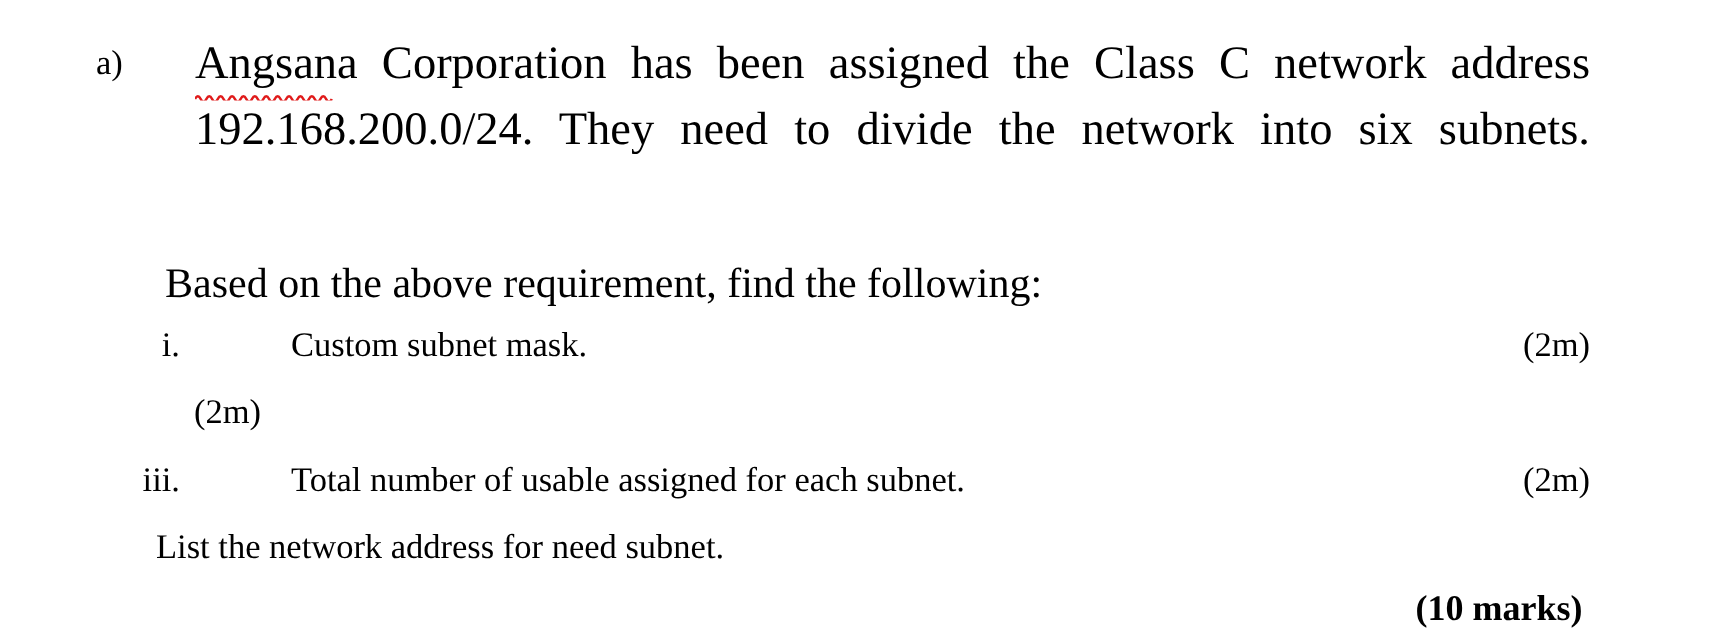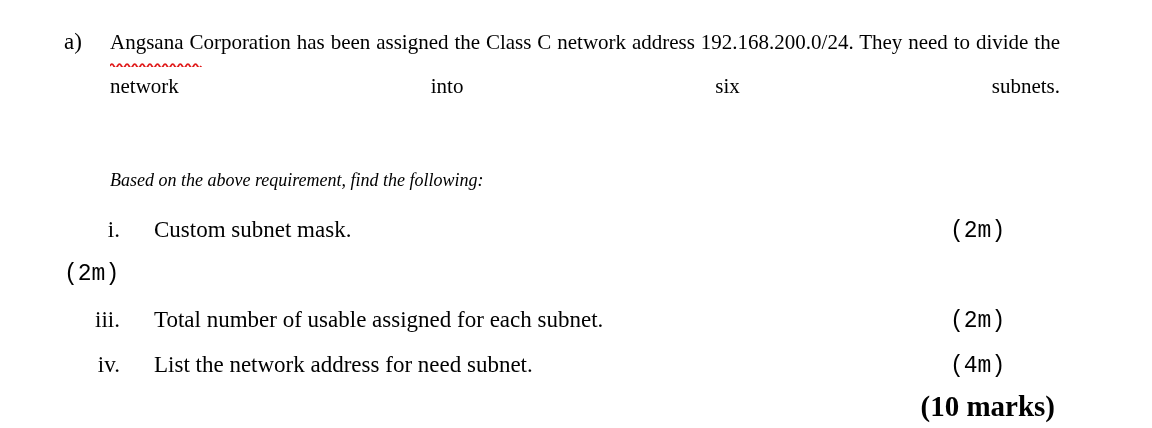--- a/index.html
+++ b/index.html
@@ -35,24 +35,25 @@
   }
   .qa-marker {
     flex: 0 0 auto;
     width: 46px;
     font-size: 23px;
     line-height: 44px;
     text-align: left;
   }
   .qa-body {
     flex: 1 1 auto;
-    font-size: 21px;
+    font-size: 31px;
     line-height: 44px;
     text-align: justify;
     text-justify: inter-word;
+    margin-left: 20px;
   }
   .qa-body p {
     margin: 0;
   }
   
   .justified-para {
     text-align: justify;
   }
   .justified-para::after {
     content: "";
@@ -71,25 +72,24 @@
     right: 0;
     bottom: -3px;
     height: 5px;
     pointer-events: none;
   }
 
   
   .intro-line {
     position: absolute;
     left: 110px;
-    top: 158px;
-    font-size: 18px;
+    top: 168px;
+    font-size: 28px;
     line-height: 44px;
     white-space: nowrap;
-    font-style: italic;
   }
 
   
   .roman-list {
     position: absolute;
     left: 64px;
     top: 207px;
     width: 996px;
   }
   .roman-row {
@@ -102,36 +102,36 @@
   .roman-num {
     flex: 0 0 auto;
     width: 90px;
     text-align: right;
     padding-right: 34px;
     box-sizing: border-box;
   }
   .roman-text {
     flex: 1 1 auto;
     white-space: nowrap;
+    margin-left: 40px;
   }
   .roman-marks {
     flex: 0 0 auto;
     width: 110px;
-    text-align: left;
-    font-family: Liberation Mono, monospace;
+    text-align: right;
   }
 
   
   .total-marks {
     position: absolute;
     top: 386px;
     left: 64px;
     width: 991px;
     text-align: right;
-    font-size: 29px;
+    font-size: 24px;
     line-height: 40px;
     font-weight: bold;
   }
 </style>
 </head>
 <body>
 
 <div class="page">
 
   <div class="qa-block">
@@ -157,22 +157,20 @@
       <span class="roman-marks">(2m)</span>
     </div>
 
     <div class="roman-row">
       <span class="roman-num">iii.</span>
       <span class="roman-text">Total number of usable assigned for each subnet.</span>
       <span class="roman-marks">(2m)</span>
     </div>
 
     <div class="roman-row">
-      <span class="roman-num">iv.</span>
       <span class="roman-text">List the network address for need subnet.</span>
-      <span class="roman-marks">(4m)</span>
     </div>
 
   </div>
 
   <div class="total-marks">(10 marks)</div>
 
 </div>
 
 </body></html>

